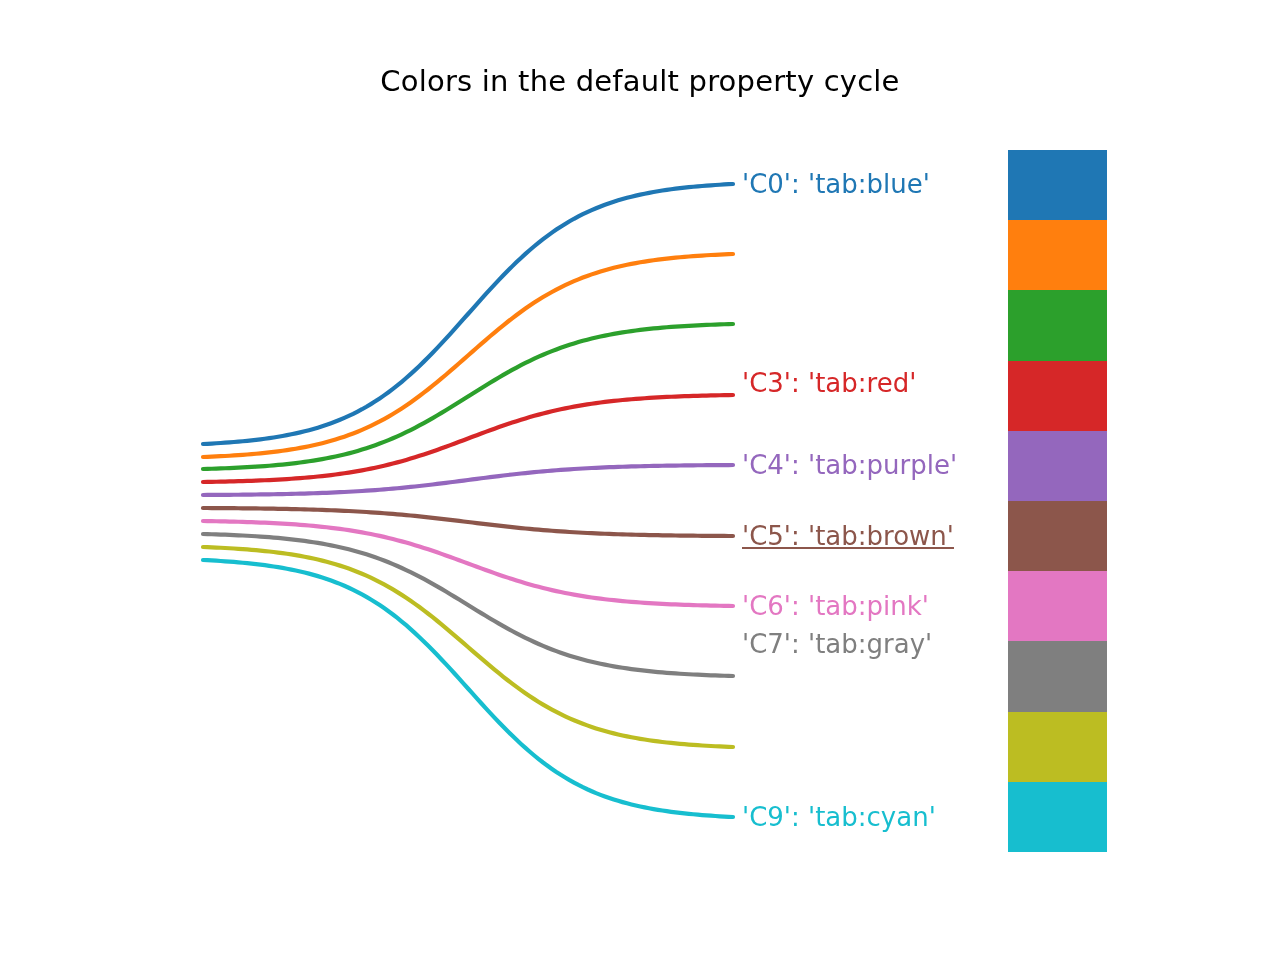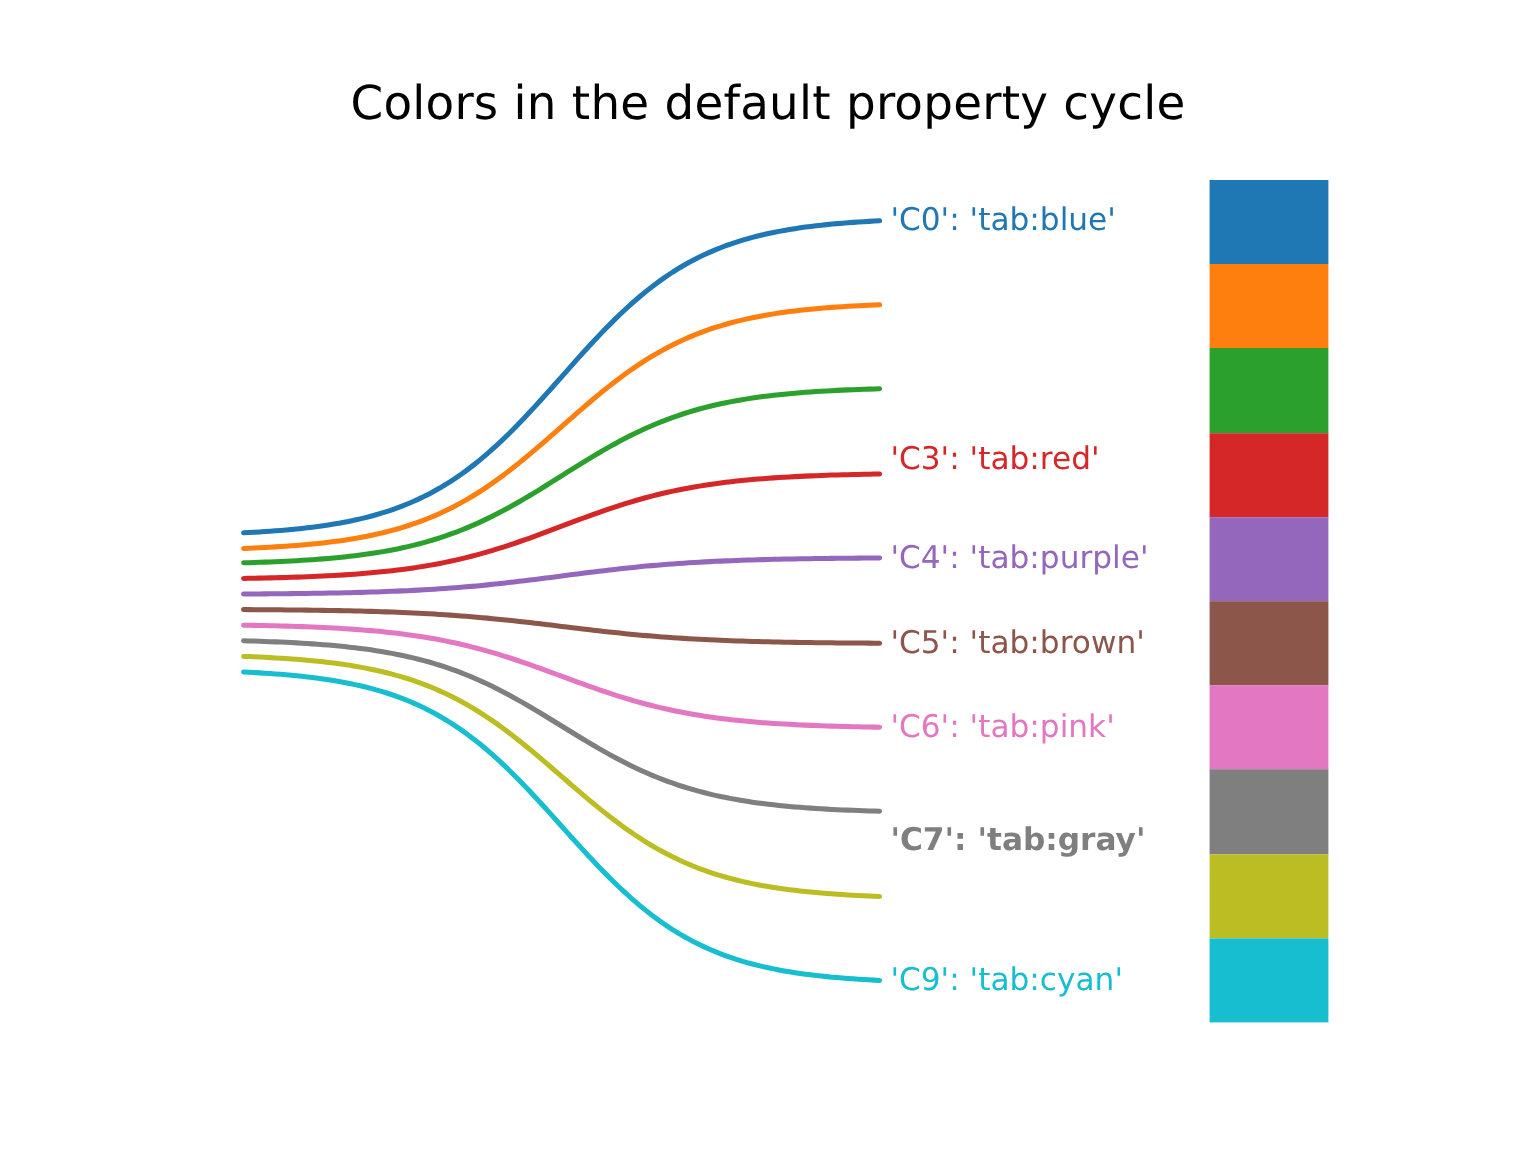--- a/index.html
+++ b/index.html
@@ -15,21 +15,21 @@
     background: #ffffff;
     overflow: hidden;
     font-family: "DejaVu Sans", "Liberation Sans", sans-serif;
   }
   #title {
     position: absolute;
     left: 0;
     top: 64px;
     width: 1280px;
     text-align: center;
-    font-size: 39px;
+    font-size: 29px;
     color: #000000;
     letter-spacing: 0.2px;
     white-space: nowrap;
   }
   #plot-svg {
     position: absolute;
     left: 0;
     top: 0;
     width: 1280px;
     height: 960px;
@@ -82,23 +82,23 @@
         <path d="M203.00 534.00L207.42 534.12L211.83 534.25L216.25 534.40L220.67 534.55L225.08 534.71L229.50 534.89L233.92 535.08L238.33 535.29L242.75 535.50L247.17 535.74L251.58 535.99L256.00 536.27L260.42 536.56L264.83 536.87L269.25 537.21L273.67 537.57L278.08 537.96L282.50 538.37L286.92 538.82L291.33 539.29L295.75 539.80L300.17 540.34L304.58 540.93L309.00 541.55L313.42 542.21L317.83 542.92L322.25 543.68L326.67 544.48L331.08 545.34L335.50 546.25L339.92 547.22L344.33 548.24L348.75 549.33L353.17 550.49L357.58 551.71L362.00 553.00L366.42 554.36L370.83 555.80L375.25 557.31L379.67 558.89L384.08 560.55L388.50 562.30L392.92 564.11L397.33 566.01L401.75 567.99L406.17 570.04L410.58 572.17L415.00 574.37L419.42 576.64L423.83 578.98L428.25 581.39L432.67 583.85L437.08 586.37L441.50 588.94L445.92 591.55L450.33 594.19L454.75 596.87L459.17 599.57L463.58 602.28L468.00 605.00L472.42 607.72L476.83 610.43L481.25 613.13L485.67 615.81L490.08 618.45L494.50 621.06L498.92 623.63L503.33 626.15L507.75 628.61L512.17 631.02L516.58 633.36L521.00 635.63L525.42 637.83L529.83 639.96L534.25 642.01L538.67 643.99L543.08 645.89L547.50 647.70L551.92 649.45L556.33 651.11L560.75 652.69L565.17 654.20L569.58 655.64L574.00 657.00L578.42 658.29L582.83 659.51L587.25 660.67L591.67 661.76L596.08 662.78L600.50 663.75L604.92 664.66L609.33 665.52L613.75 666.32L618.17 667.08L622.58 667.79L627.00 668.45L631.42 669.07L635.83 669.66L640.25 670.20L644.67 670.71L649.08 671.18L653.50 671.63L657.92 672.04L662.33 672.43L666.75 672.79L671.17 673.13L675.58 673.44L680.00 673.73L684.42 674.01L688.83 674.26L693.25 674.50L697.67 674.71L702.08 674.92L706.50 675.11L710.92 675.29L715.33 675.45L719.75 675.60L724.17 675.75L728.58 675.88L733.00 676.00" fill="none" stroke="#7f7f7f" stroke-width="4.2" stroke-linecap="round" stroke-linejoin="round"></path>
         <path d="M203.00 547.00L207.42 547.17L211.83 547.36L216.25 547.56L220.67 547.77L225.08 548.01L229.50 548.25L233.92 548.52L238.33 548.81L242.75 549.12L247.17 549.45L251.58 549.81L256.00 550.19L260.42 550.60L264.83 551.05L269.25 551.52L273.67 552.03L278.08 552.57L282.50 553.16L286.92 553.78L291.33 554.45L295.75 555.17L300.17 555.94L304.58 556.76L309.00 557.63L313.42 558.57L317.83 559.56L322.25 560.63L326.67 561.76L331.08 562.97L335.50 564.25L339.92 565.62L344.33 567.06L348.75 568.60L353.17 570.22L357.58 571.94L362.00 573.76L366.42 575.68L370.83 577.70L375.25 579.82L379.67 582.06L384.08 584.40L388.50 586.85L392.92 589.42L397.33 592.09L401.75 594.87L406.17 597.76L410.58 600.76L415.00 603.86L419.42 607.06L423.83 610.36L428.25 613.74L432.67 617.21L437.08 620.76L441.50 624.37L445.92 628.05L450.33 631.78L454.75 635.55L459.17 639.35L463.58 643.17L468.00 647.00L472.42 650.83L476.83 654.65L481.25 658.45L485.67 662.22L490.08 665.95L494.50 669.63L498.92 673.24L503.33 676.79L507.75 680.26L512.17 683.64L516.58 686.94L521.00 690.14L525.42 693.24L529.83 696.24L534.25 699.13L538.67 701.91L543.08 704.58L547.50 707.15L551.92 709.60L556.33 711.94L560.75 714.18L565.17 716.30L569.58 718.32L574.00 720.24L578.42 722.06L582.83 723.78L587.25 725.40L591.67 726.94L596.08 728.38L600.50 729.75L604.92 731.03L609.33 732.24L613.75 733.37L618.17 734.44L622.58 735.43L627.00 736.37L631.42 737.24L635.83 738.06L640.25 738.83L644.67 739.55L649.08 740.22L653.50 740.84L657.92 741.43L662.33 741.97L666.75 742.48L671.17 742.95L675.58 743.40L680.00 743.81L684.42 744.19L688.83 744.55L693.25 744.88L697.67 745.19L702.08 745.48L706.50 745.75L710.92 745.99L715.33 746.23L719.75 746.44L724.17 746.64L728.58 746.83L733.00 747.00" fill="none" stroke="#bcbd22" stroke-width="4.2" stroke-linecap="round" stroke-linejoin="round"></path>
         <path d="M203.00 560.00L207.42 560.22L211.83 560.46L216.25 560.72L220.67 561.00L225.08 561.29L229.50 561.61L233.92 561.96L238.33 562.33L242.75 562.72L247.17 563.15L251.58 563.61L256.00 564.10L260.42 564.63L264.83 565.20L269.25 565.81L273.67 566.46L278.08 567.16L282.50 567.91L286.92 568.71L291.33 569.58L295.75 570.50L300.17 571.48L304.58 572.54L309.00 573.66L313.42 574.86L317.83 576.14L322.25 577.51L326.67 578.97L331.08 580.52L335.50 582.17L339.92 583.92L344.33 585.78L348.75 587.75L353.17 589.84L357.58 592.05L362.00 594.39L366.42 596.85L370.83 599.45L375.25 602.18L379.67 605.05L384.08 608.06L388.50 611.21L392.92 614.50L397.33 617.94L401.75 621.51L406.17 625.23L410.58 629.08L415.00 633.07L419.42 637.18L423.83 641.42L428.25 645.77L432.67 650.23L437.08 654.78L441.50 659.43L445.92 664.15L450.33 668.94L454.75 673.78L459.17 678.66L463.58 683.58L468.00 688.50L472.42 693.42L476.83 698.34L481.25 703.22L485.67 708.06L490.08 712.85L494.50 717.57L498.92 722.22L503.33 726.77L507.75 731.23L512.17 735.58L516.58 739.82L521.00 743.93L525.42 747.92L529.83 751.77L534.25 755.49L538.67 759.06L543.08 762.50L547.50 765.79L551.92 768.94L556.33 771.95L560.75 774.82L565.17 777.55L569.58 780.15L574.00 782.61L578.42 784.95L582.83 787.16L587.25 789.25L591.67 791.22L596.08 793.08L600.50 794.83L604.92 796.48L609.33 798.03L613.75 799.49L618.17 800.86L622.58 802.14L627.00 803.34L631.42 804.46L635.83 805.52L640.25 806.50L644.67 807.42L649.08 808.29L653.50 809.09L657.92 809.84L662.33 810.54L666.75 811.19L671.17 811.80L675.58 812.37L680.00 812.90L684.42 813.39L688.83 813.85L693.25 814.28L697.67 814.67L702.08 815.04L706.50 815.39L710.92 815.71L715.33 816.00L719.75 816.28L724.17 816.54L728.58 816.78L733.00 817.00" fill="none" stroke="#17becf" stroke-width="4.2" stroke-linecap="round" stroke-linejoin="round"></path>
       </g>
   </svg>
 
   <div id="labels-layer">
       <div class="curve-label" style="top: 184px; color: rgb(31, 119, 180);">'C0': 'tab:blue'</div>
       <div class="curve-label" style="top: 383px; color: rgb(214, 39, 40);">'C3': 'tab:red'</div>
       <div class="curve-label" style="top: 465px; color: rgb(148, 103, 189); text-align: right;">'C4': 'tab:purple'</div>
-      <div class="curve-label" style="top: 536px; color: rgb(140, 86, 75);">'C5': 'tab:brown'</div>
+      <div class="curve-label" style="top: 536px; color: rgb(140, 86, 75); text-decoration: underline;">'C5': 'tab:brown'</div>
       <div class="curve-label" style="top: 606px; color: rgb(227, 119, 194);">'C6': 'tab:pink'</div>
-      <div class="curve-label" style="top: 700px; color: rgb(127, 127, 127); font-weight: bold;">'C7': 'tab:gray'</div>
+      <div class="curve-label" style="top: 644px; color: rgb(127, 127, 127);">'C7': 'tab:gray'</div>
       <div class="curve-label" style="top: 817px; color: rgb(23, 190, 207); text-align: center;">'C9': 'tab:cyan'</div>
     </div>
 
   <div id="swatch-column">
       <div class="swatch" style="background: rgb(31, 119, 180);"></div>
       <div class="swatch" style="background: rgb(255, 127, 14);"></div>
       <div class="swatch" style="background: rgb(44, 160, 44);"></div>
       <div class="swatch" style="background: rgb(214, 39, 40);"></div>
       <div class="swatch" style="background: rgb(148, 103, 189);"></div>
       <div class="swatch" style="background: rgb(140, 86, 75);"></div>

